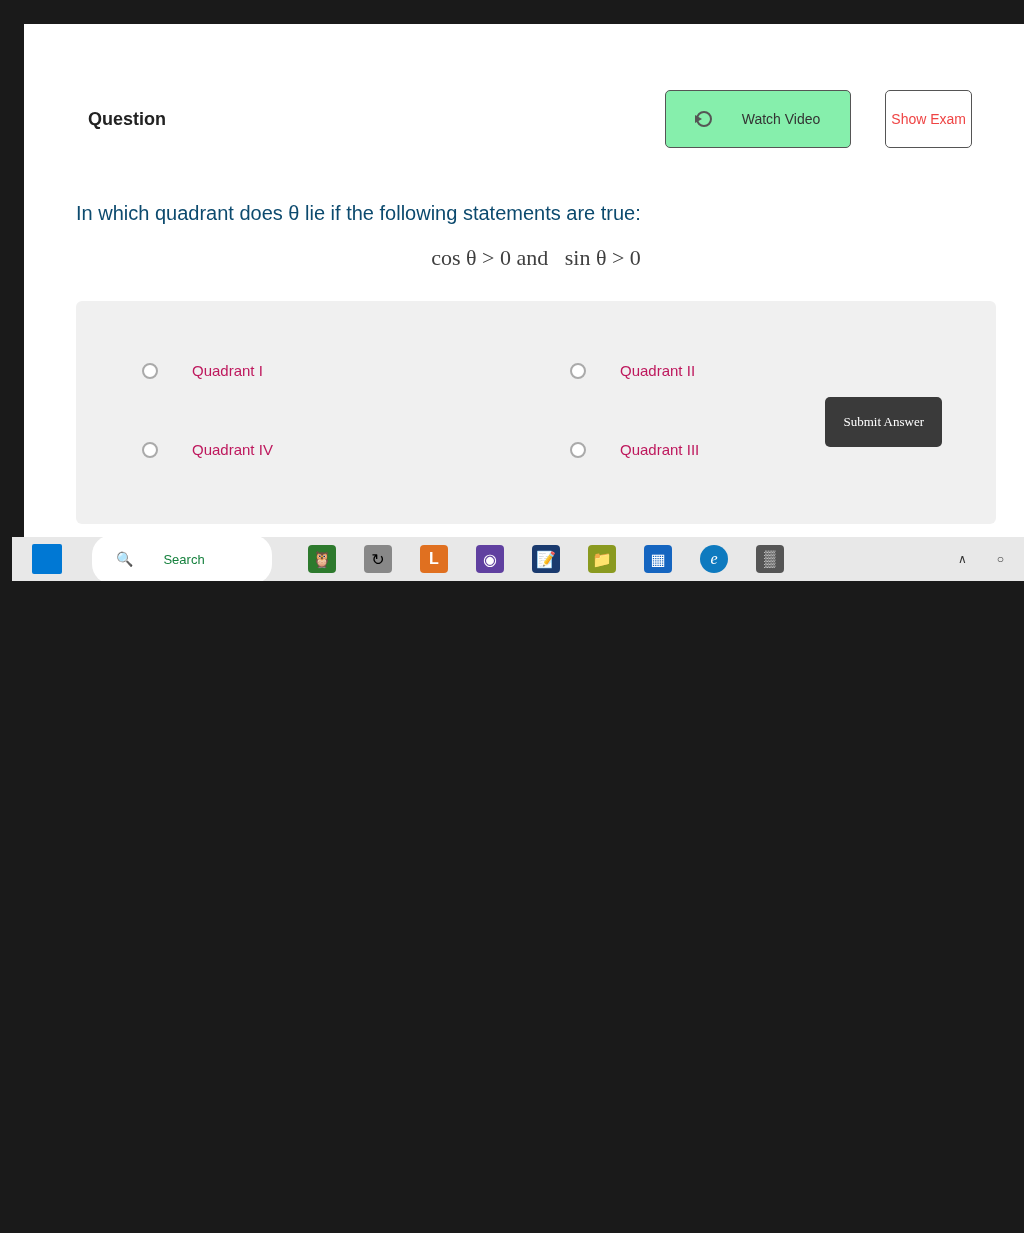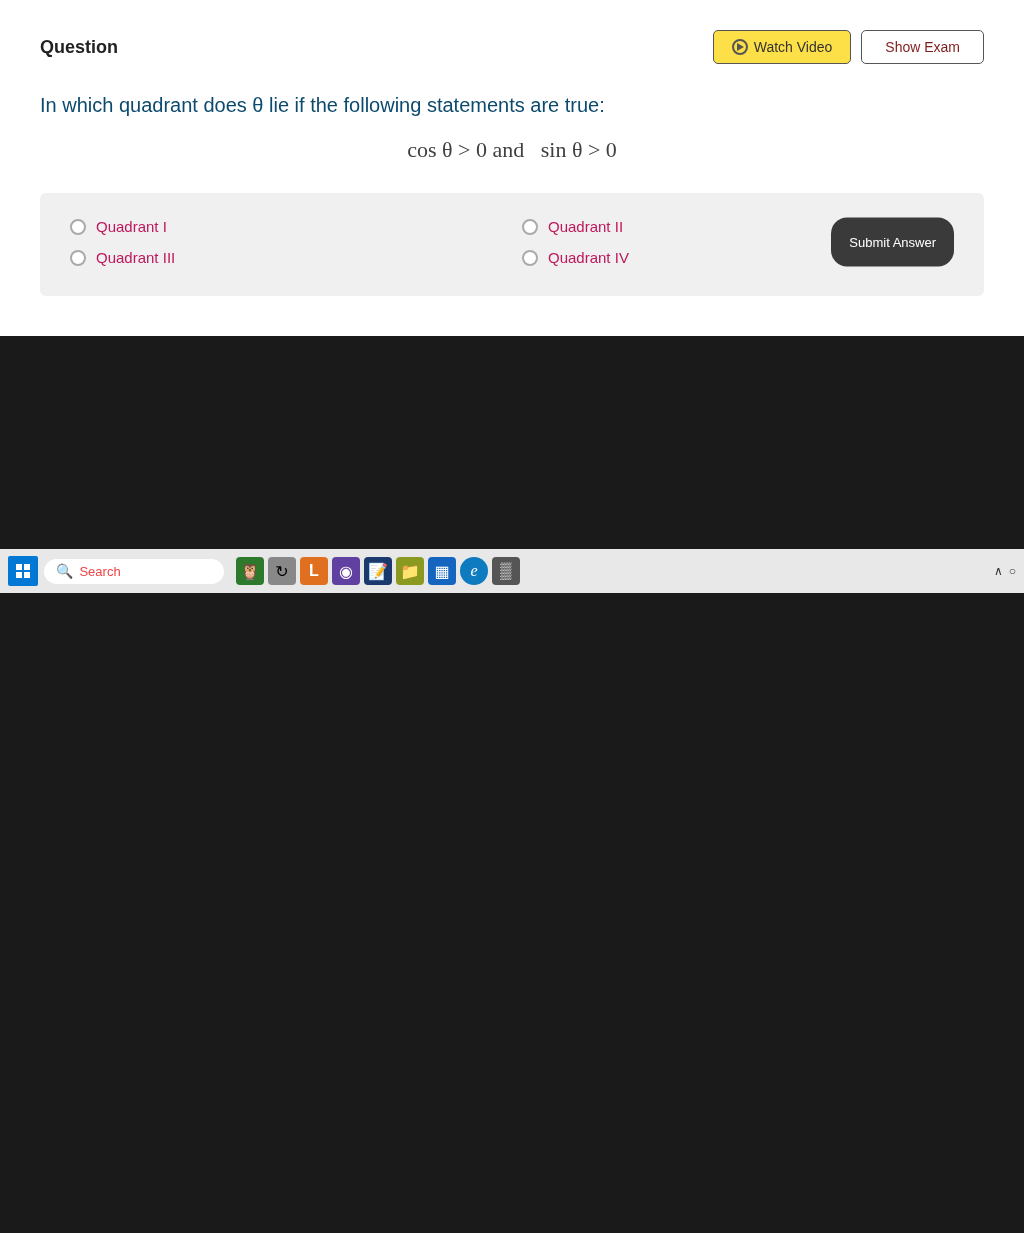--- a/index.html
+++ b/index.html
@@ -1,15 +1,15 @@
 <!DOCTYPE html>
 <html><head>
   <meta charset="utf-8">
   <style>
-    * { margin: 0; padding: 0; box-sizing: border-box; }
+    * { margin: 12px; padding: 0; box-sizing: border-box; }
 
     body {
       width: 1024px;
       height: 1233px;
       background: #1a1a1a;
       font-family: 'Georgia', serif;
       overflow: hidden;
     }
 
     
@@ -39,21 +39,21 @@
     .header-buttons {
       display: flex;
       gap: 10px;
     }
 
     .watch-video-btn {
       display: flex;
       align-items: center;
       gap: 6px;
       border: 1.5px solid #555;
-      background: #fde047;
+      background: #86efac;
       padding: 8px 18px;
       border-radius: 5px;
       font-size: 14px;
       color: #333;
       cursor: pointer;
       font-family: Arial, sans-serif;
     }
 
     .watch-video-btn .play-icon {
       width: 16px;
@@ -70,24 +70,24 @@
       height: 0;
       border-top: 4px solid transparent;
       border-bottom: 4px solid transparent;
       border-left: 7px solid #555;
       margin-left: 2px;
     }
 
     .show-exam-btn {
       border: 1.5px solid #555;
       background: #fff;
-      padding: 8px 23px;
+      padding: 8px 5px;
       border-radius: 5px;
       font-size: 14px;
-      color: #7f1d1d;
+      color: #ef4444;
       cursor: pointer;
       font-family: Arial, sans-serif;
     }
 
     
     .question-text {
       font-size: 20px;
       color: #0c4a6e;
       font-family: Arial, sans-serif;
       margin-bottom: 20px;
@@ -146,24 +146,24 @@
     
     .submit-btn {
       position: absolute;
       right: 0;
       top: 50%;
       transform: translateY(-50%);
       background: #3a3a3a;
       color: #fff;
       border: none;
       padding: 17px 18px;
-      border-radius: 16px;
+      border-radius: 5px;
       font-size: 13px;
       cursor: pointer;
-      font-family: Liberation Sans, sans-serif;
+      font-family: Liberation Serif, serif;
       white-space: nowrap;
     }
 
     
     .taskbar {
       position: absolute;
       bottom: 640px;
       left: 0;
       width: 100%;
       height: 44px;
@@ -208,21 +208,21 @@
       min-width: 180px;
     }
 
     .taskbar-search-icon {
       font-size: 14px;
       color: #555;
     }
 
     .taskbar-search-text {
       font-size: 13px;
-      color: #ef4444;
+      color: #15803d;
       font-family: Arial, sans-serif;
     }
 
     .taskbar-icons {
       display: flex;
       align-items: center;
       gap: 4px;
       margin-left: 6px;
     }
 
@@ -302,26 +302,26 @@
         <span>Quadrant I</span>
       </label>
 
       <label class="option-item">
         <span class="radio-circle"></span>
         <span>Quadrant II</span>
       </label>
 
       <label class="option-item">
         <span class="radio-circle"></span>
-        <span>Quadrant III</span>
+        <span>Quadrant IV</span>
       </label>
 
       <label class="option-item">
         <span class="radio-circle"></span>
-        <span>Quadrant IV</span>
+        <span>Quadrant III</span>
       </label>
 
       <button class="submit-btn">Submit Answer</button>
 
     </div>
   </div>
 </div>
 
 <div class="taskbar">
 

